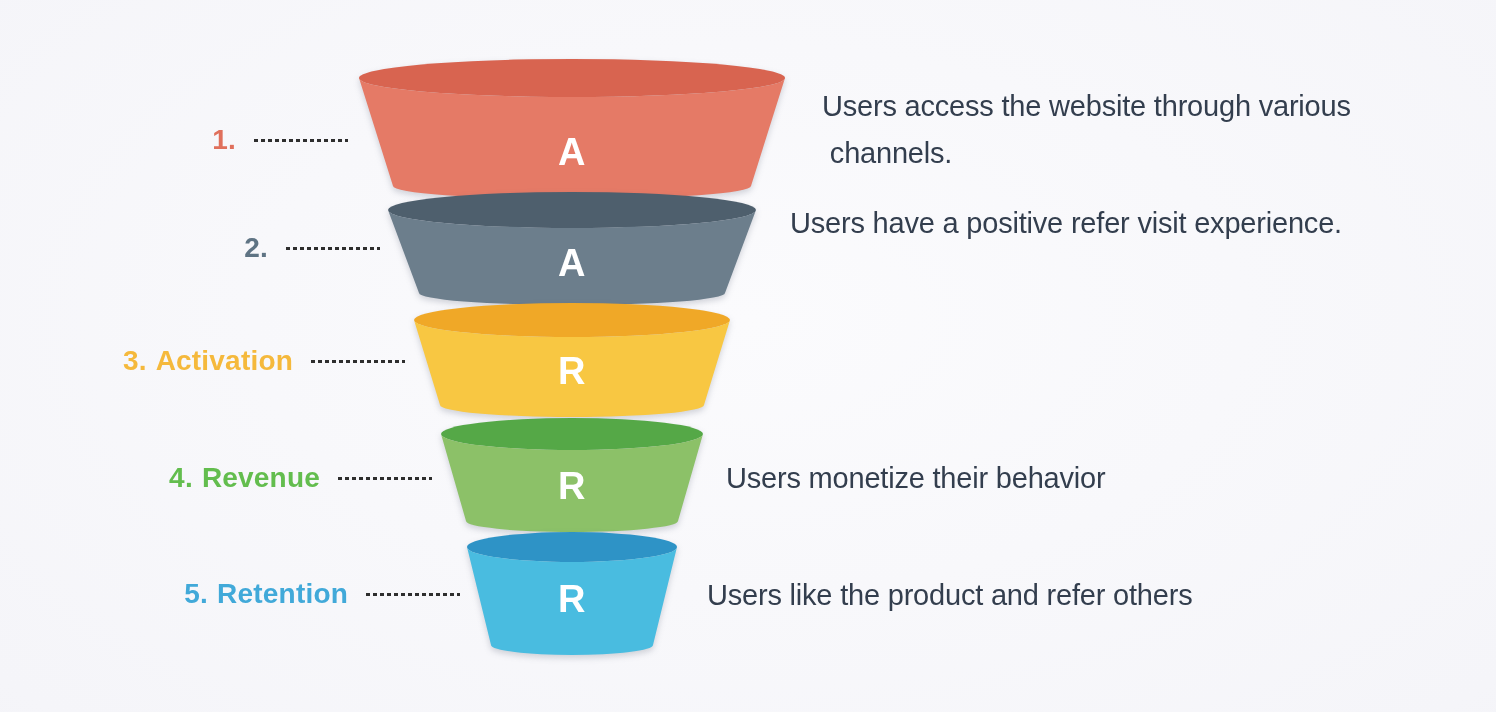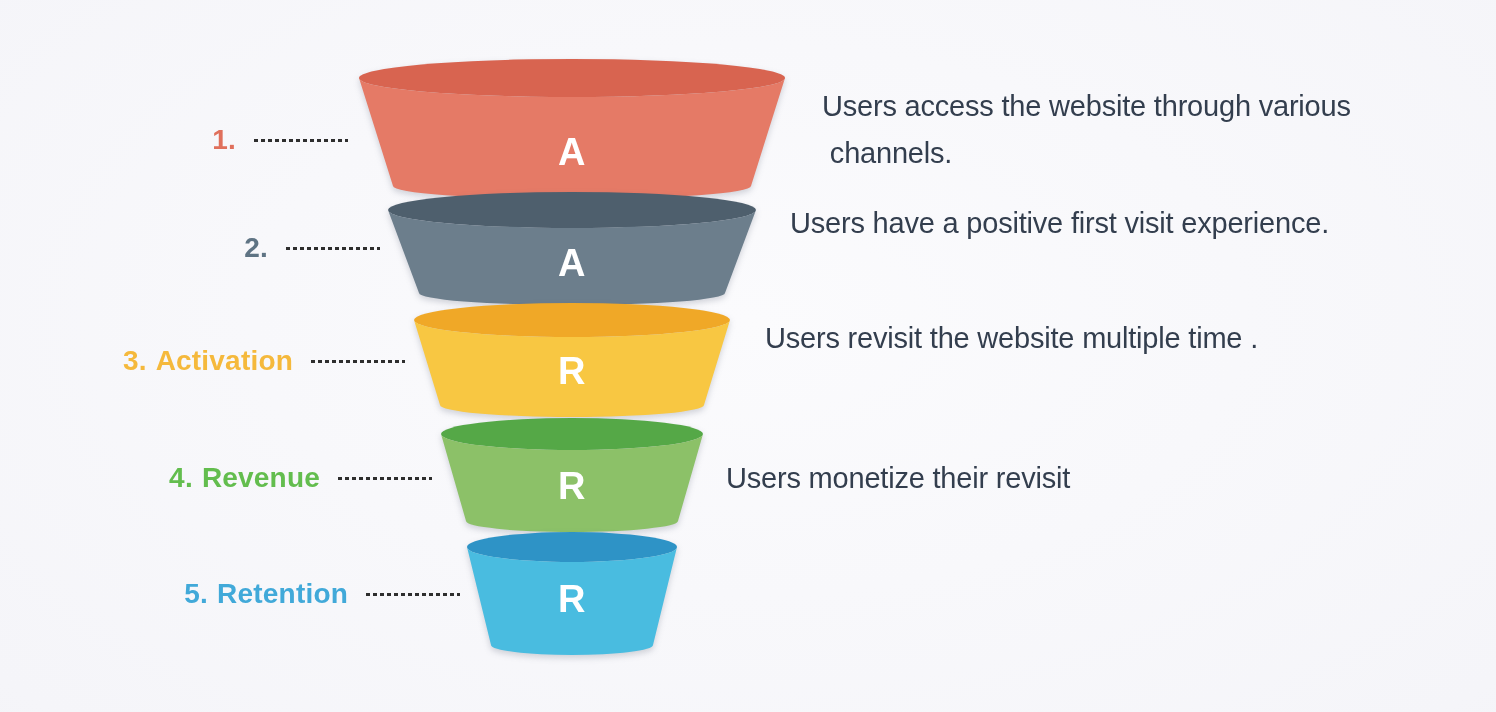--- a/index.html
+++ b/index.html
@@ -118,17 +118,17 @@
   <div class="label-row" style="top:576px; width:460px;">
     <span class="label-text" style="color: rgb(65, 169, 217);">
       <span>5.</span>
         <span>Retention</span>
     </span>
     <span class="dots" style="color: rgb(46, 46, 46);"></span>
   </div>
 
   <div class="desc" style="left: 822px; top: 83px; width: 660px; color: rgb(51, 62, 78);">Users access the website through various
 &nbsp;channels.</div>
-  <div class="desc" style="left: 790px; top: 200px; width: 700px; color: rgb(51, 62, 78);">Users have a positive first visit experience.</div>
-  <div class="desc" style="left: 765px; top: 315px; width: 700px; color: rgb(51, 62, 78);">Users revisit the website multiple time .</div>
-  <div class="desc" style="left: 726px; top: 455px; width: 700px; color: rgb(51, 62, 78);">Users monetize their revisit</div>
+  <div class="desc" style="left: 790px; top: 200px; width: 700px; color: rgb(51, 62, 78);">Users have a positive refer visit experience.</div>
+  <div class="desc" style="left: 726px; top: 455px; width: 700px; color: rgb(51, 62, 78);">Users monetize their behavior</div>
+  <div class="desc" style="left: 707px; top: 572px; width: 700px; color: rgb(51, 62, 78);">Users like the product and refer others</div>
 
 </div>
 
 </body></html>

